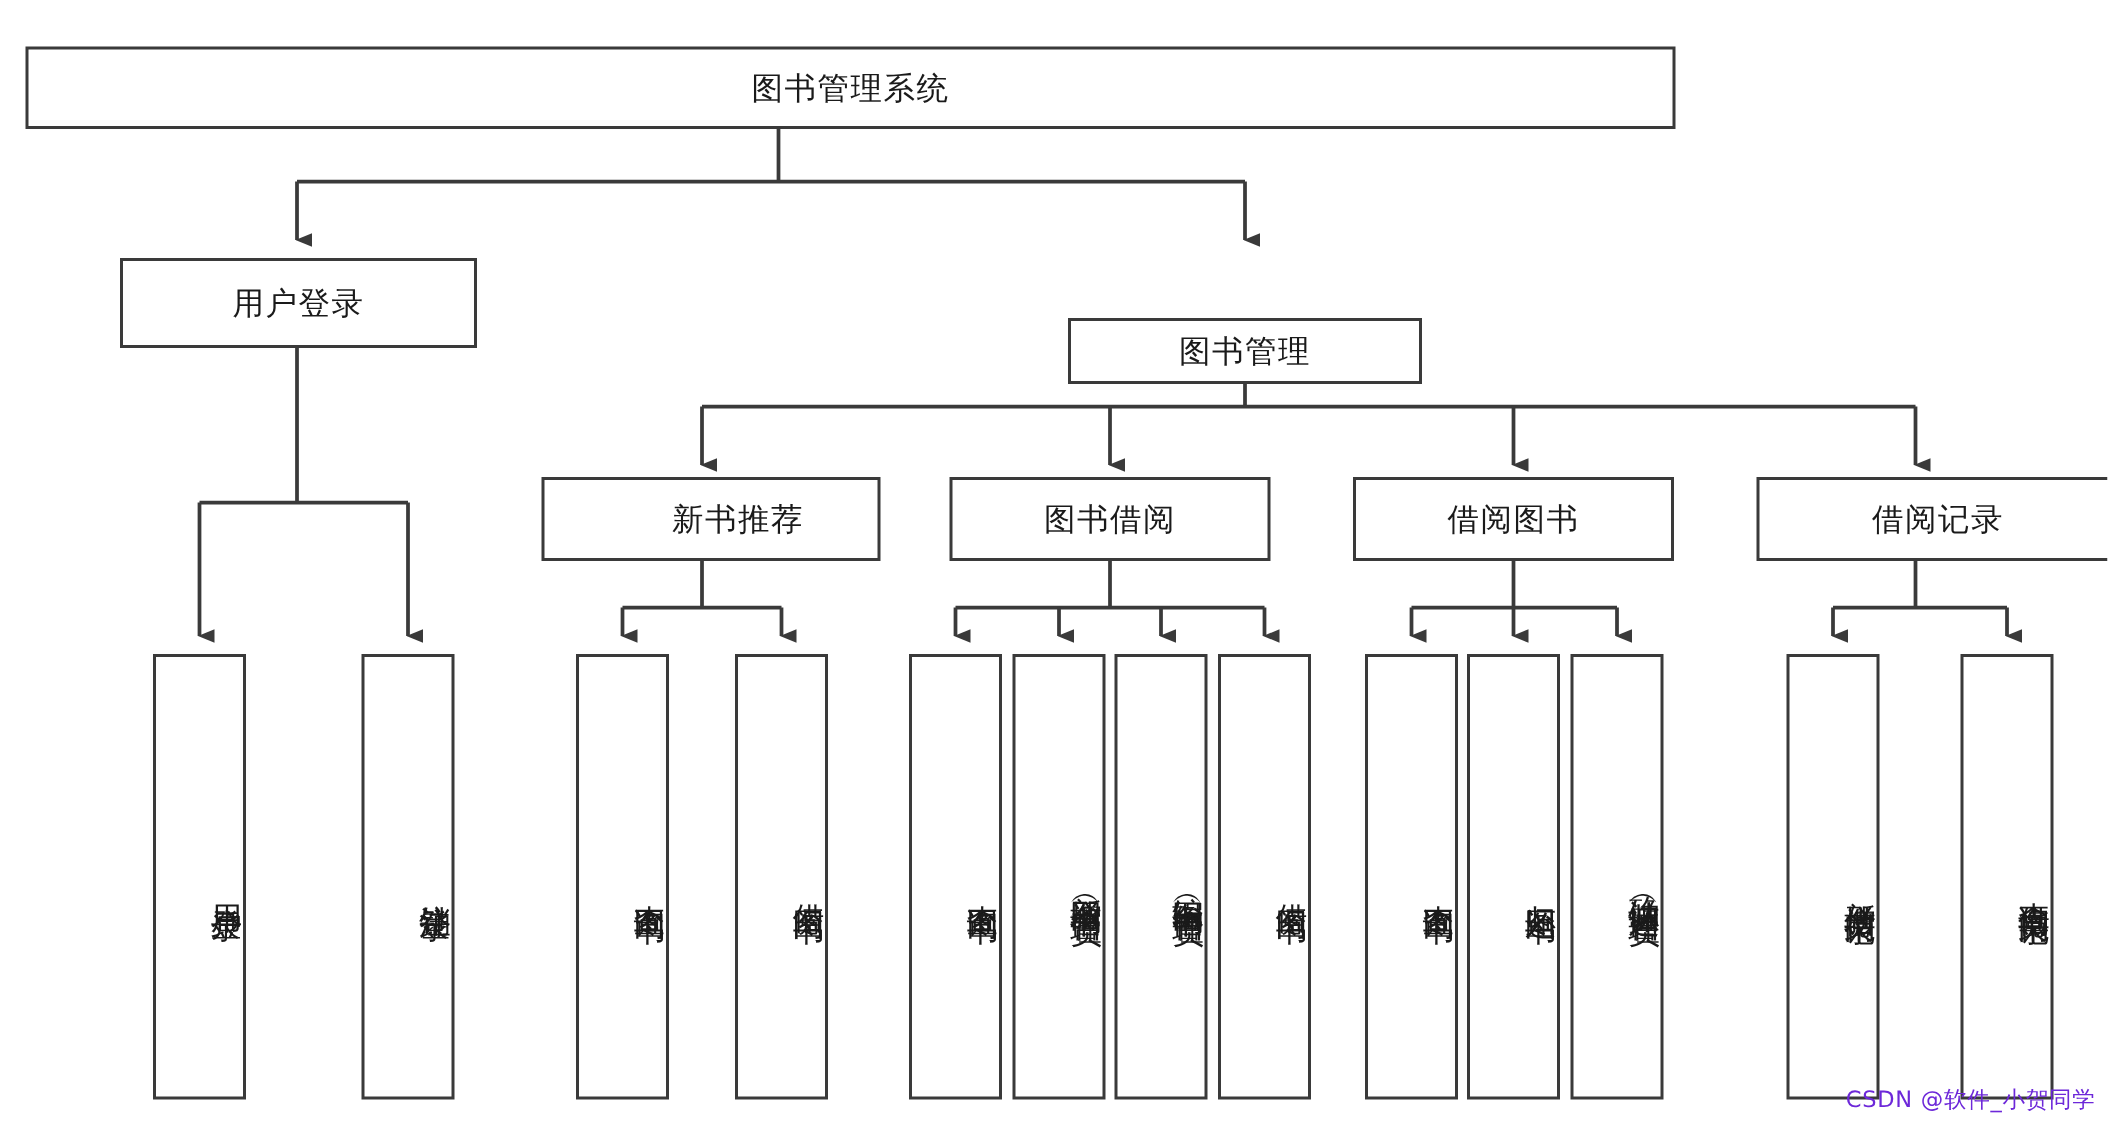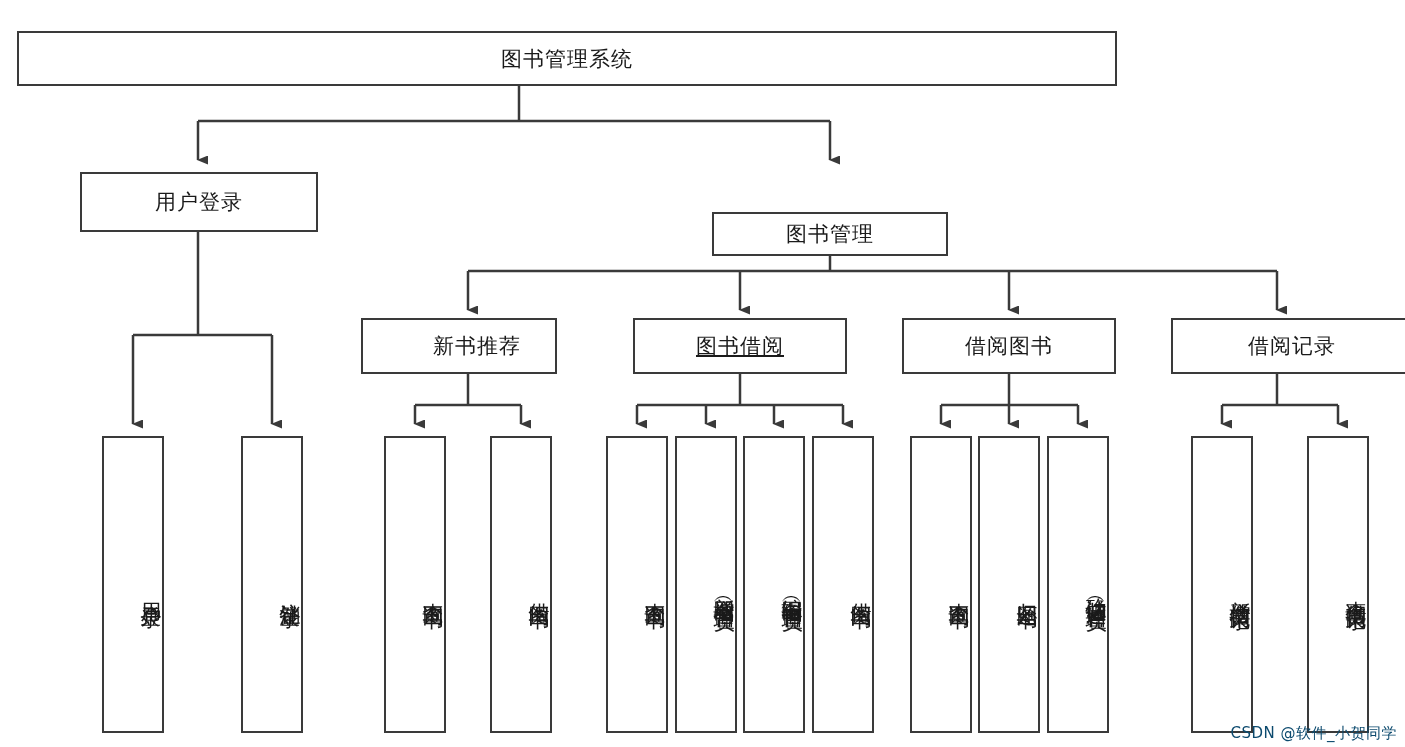--- a/index.html
+++ b/index.html
@@ -50,21 +50,21 @@
     line-height: 1.05;
   }
   .node .lbl {
     display: block;
   }
   #watermark {
     position: absolute;
     right: 8px;
     bottom: 4px;
     font-size: 15px;
-    color: #0c4a6e;
+    color: #6d28d9;
     letter-spacing: 0.5px;
     white-space: nowrap;
   }
 </style>
 </head>
 <body>
 
 <div id="canvas">
 
   <svg id="wires" viewBox="0 0 1405 747">
@@ -121,24 +121,24 @@
     <span class="lbl">图书管理系统</span>
   </div>
 
   <div class="node horiz" style="left:80px; top:172px; width:238px; height:60px;">
     <span class="lbl">用户登录</span>
   </div>
   <div class="node horiz" style="left:712px; top:172px; width:236px; height:44px;margin-top:40px;">
     <span class="lbl">图书管理</span>
   </div>
 
-  <div class="node horiz" style="left:361px; top:318px; width:196px; height:56px;padding-left:36px;">
+  <div class="node horiz" style="left:361px; top:318px; width:226px; height:56px;padding-left:36px;">
     <span class="lbl">新书推荐</span>
   </div>
-  <div class="node horiz" style="left:633px; top:318px; width:214px; height:56px;text-decoration:underline;">
+  <div class="node horiz" style="left:633px; top:318px; width:214px; height:56px;">
     <span class="lbl">图书借阅</span>
   </div>
   <div class="node horiz" style="left:902px; top:318px; width:214px; height:56px;">
     <span class="lbl">借阅图书</span>
   </div>
   <div class="node horiz" style="left:1171px; top:318px; width:242px; height:56px;">
     <span class="lbl">借阅记录</span>
   </div>
 
   <div class="node vert" style="left:102px; top:436px; width:62px; height:297px;">

